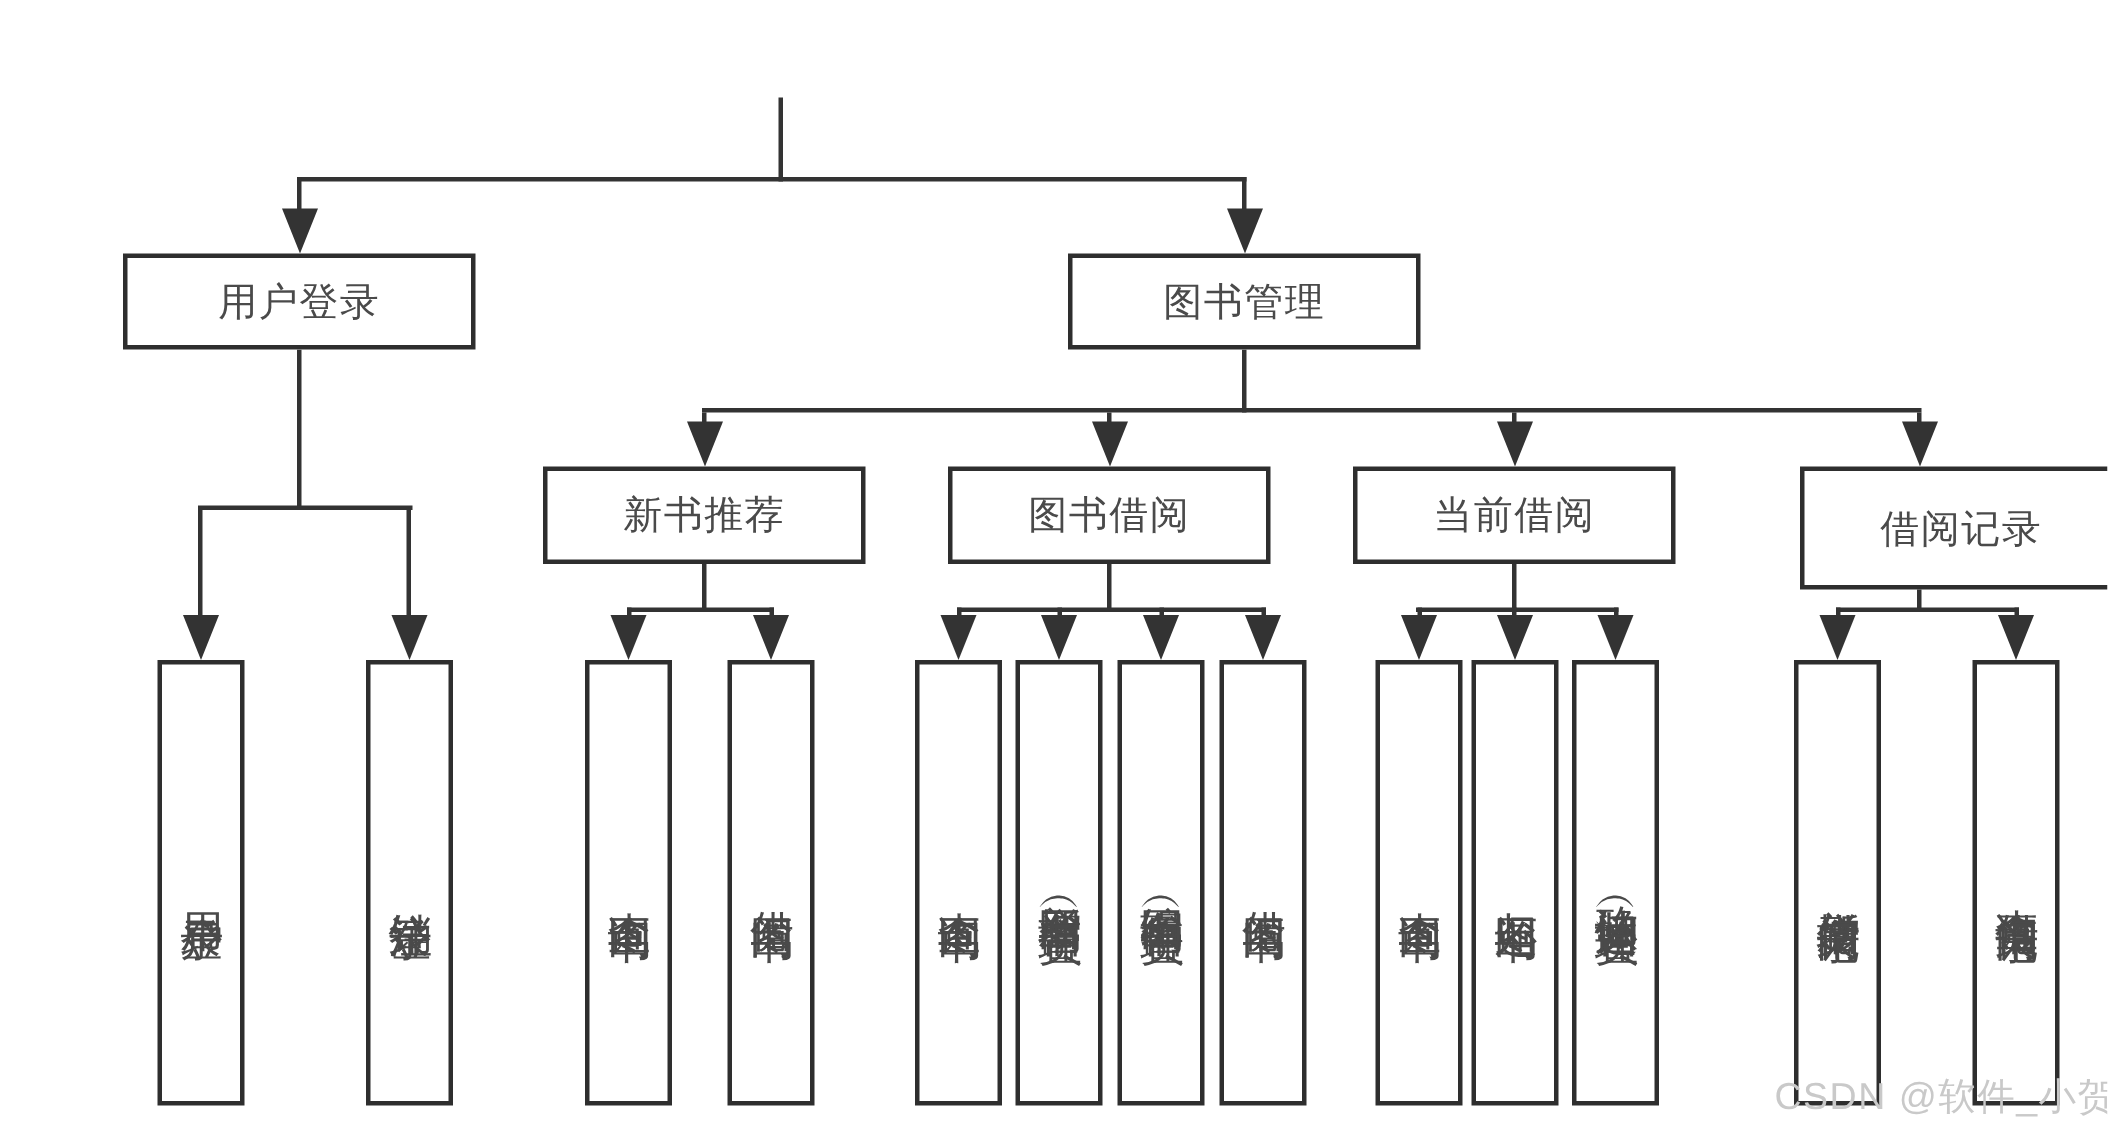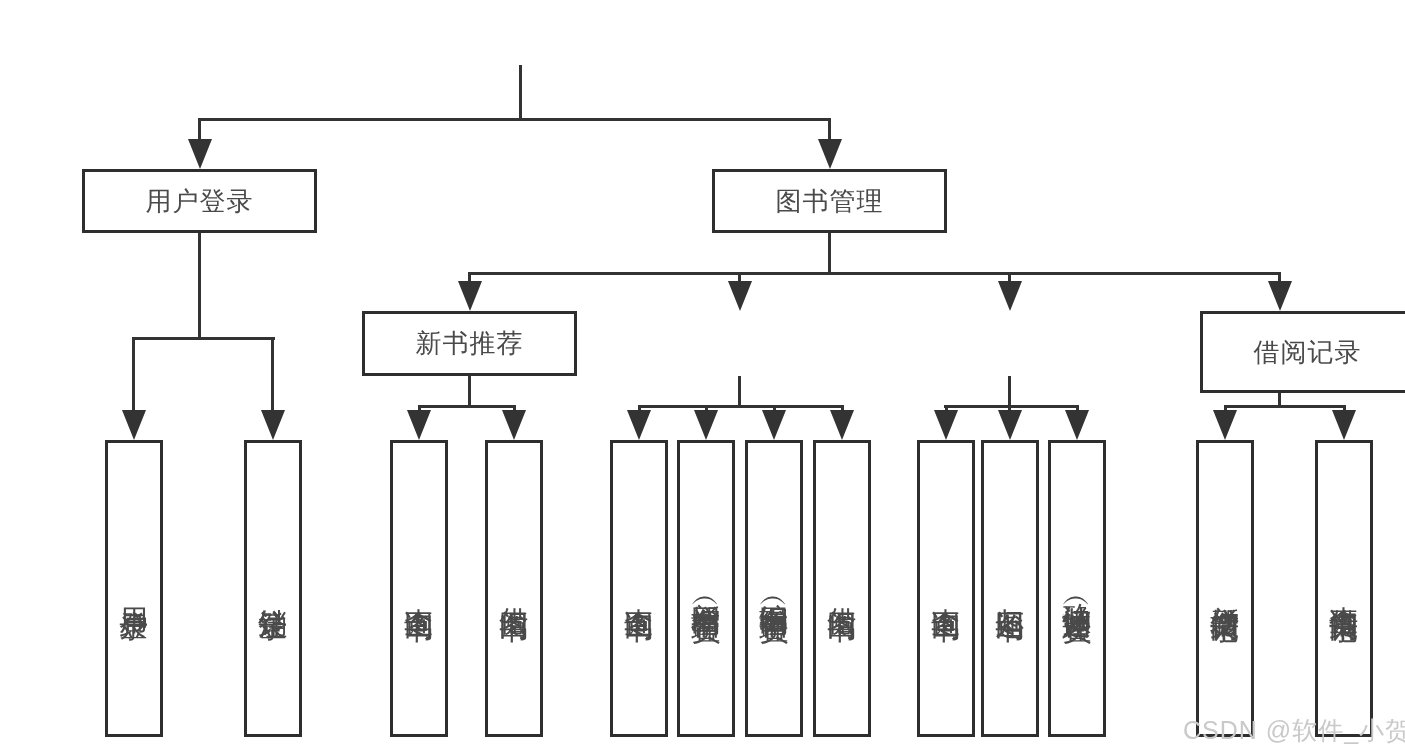--- a/index.html
+++ b/index.html
@@ -31,20 +31,22 @@
 </head>
 <body>
 
 <div class="canvas">
 
 
   <div class="box" style="left:82px;top:169px;width:235px;height:64px">用户登录</div>
   <div class="box" style="left:362px;top:311px;width:215px;height:65px">新书推荐</div>
 
   <div class="box" style="left:712px;top:169px;width:235px;height:64px">图书管理</div>
+  <div class="box" style="left:632px;top:311px;width:215px;height:65px">图书借阅</div>
+  <div class="box" style="left:902px;top:311px;width:215px;height:65px">当前借阅</div>
   <div class="box" style="left:1200px;top:311px;width:215px;height:82px">借阅记录</div>
 
   <div class="box vbox" style="left:105px;top:440px;width:58px;height:297px">用户登录</div>
   <div class="box vbox" style="left:244px;top:440px;width:58px;height:297px">注销登录</div>
 
   <div class="box vbox" style="left:390px;top:440px;width:58px;height:297px">查询图书</div>
   <div class="box vbox" style="left:485px;top:440px;width:58px;height:297px">借阅图书</div>
 
   <div class="box vbox" style="left:610px;top:440px;width:58px;height:297px">查询图书</div>
   <div class="box vbox" style="left:677px;top:440px;width:58px;height:297px">新增图书（管理员）</div>

